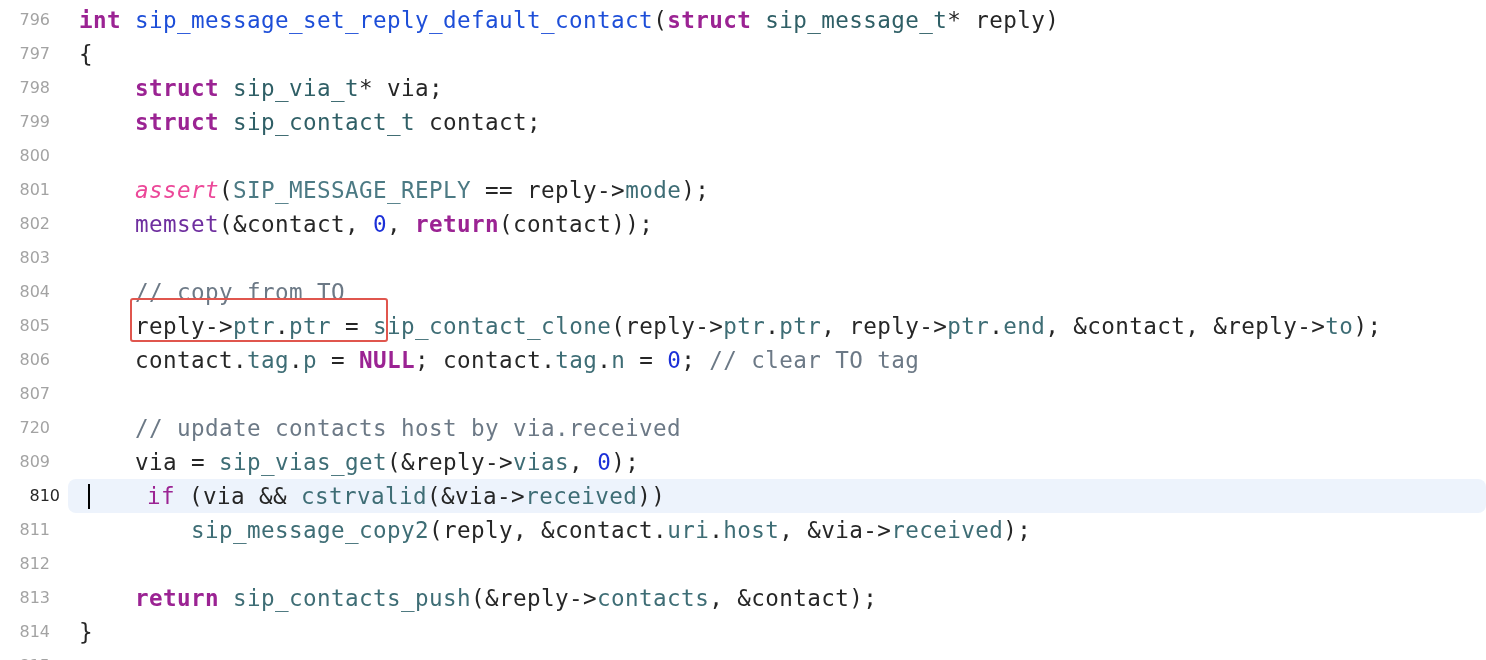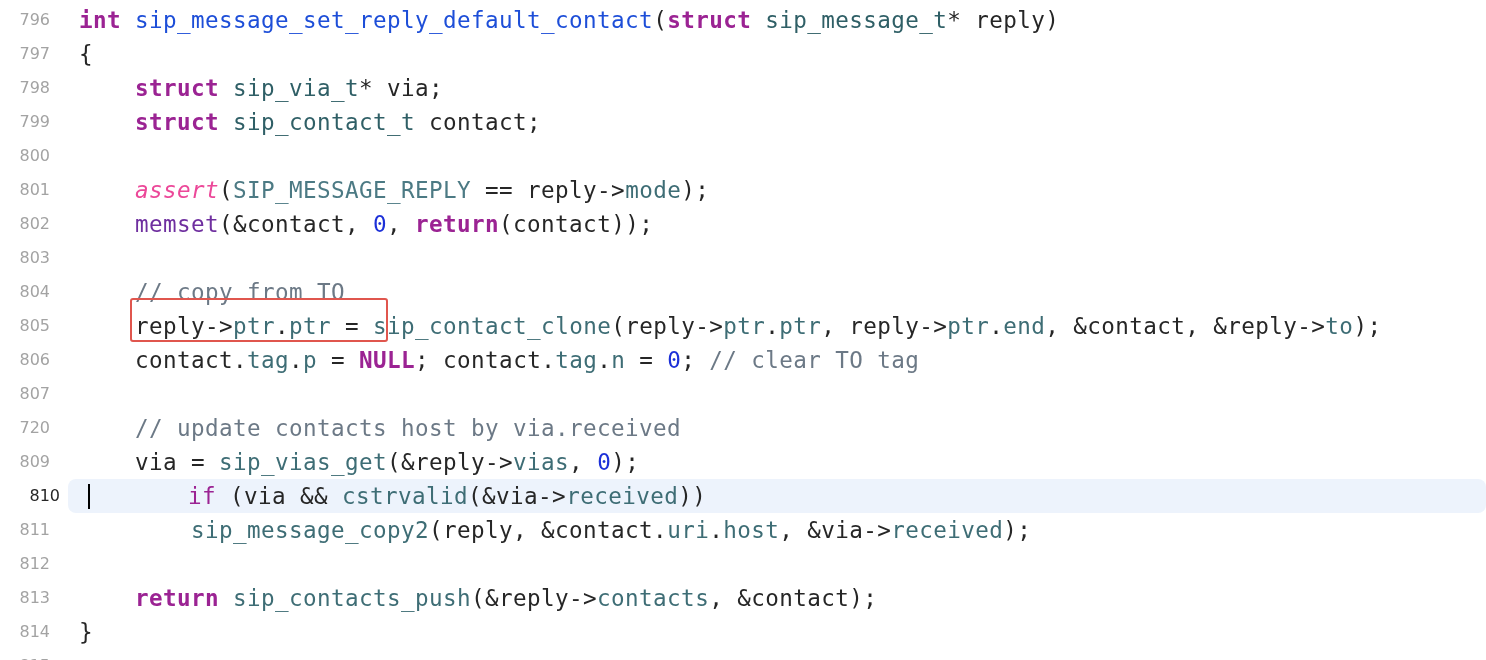--- a/index.html
+++ b/index.html
@@ -2,21 +2,21 @@
 <html><head>
 <meta charset="utf-8">
 <style>
   html, body { margin:0; padding:0; background:#ffffff; }
   body { width:1486px; height:660px; overflow:hidden; position:relative; }
   .editor { position:absolute; left:0; top:3px; width:1486px; }
   .line { position:relative; height:34px; line-height:34px; white-space:pre;
           font-family:"DejaVu Sans Mono","Liberation Mono",monospace; font-size:22.6px; letter-spacing:0.4px; }
   .line.current { background:#edf3fc; margin-left:68px;border-radius:8px; }
   .line.current .ln { left:-58px; color:#262626; }
-  .line.current .code { left:32px;padding-left:32px; }
+  .line.current .code { left:23px; }
   .ln { position:absolute; left:0; width:50px; text-align:right; color:#a3a3a3;
         font-family:"DejaVu Sans","Liberation Sans",sans-serif; font-size:16px; letter-spacing:0; }
   .code { position:absolute; left:79px; color:#262626; }
   .caret { position:absolute; left:20px; top:5px; width:2px; height:25px; background:#000; }
   .kw { color:#9b2393; font-weight:bold; }
   .kw2 { color:#9b2393; }
   .fn-decl { color:#1d4ed8; }
   .type { color:#2f5f66; }
   .fn { color:#3e6d75; }
   .mem { color:#3e6d75; }

